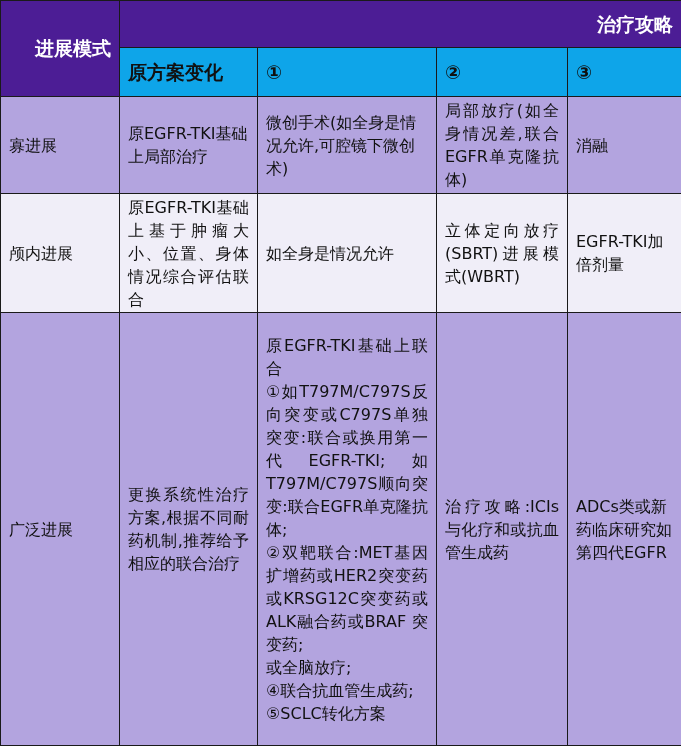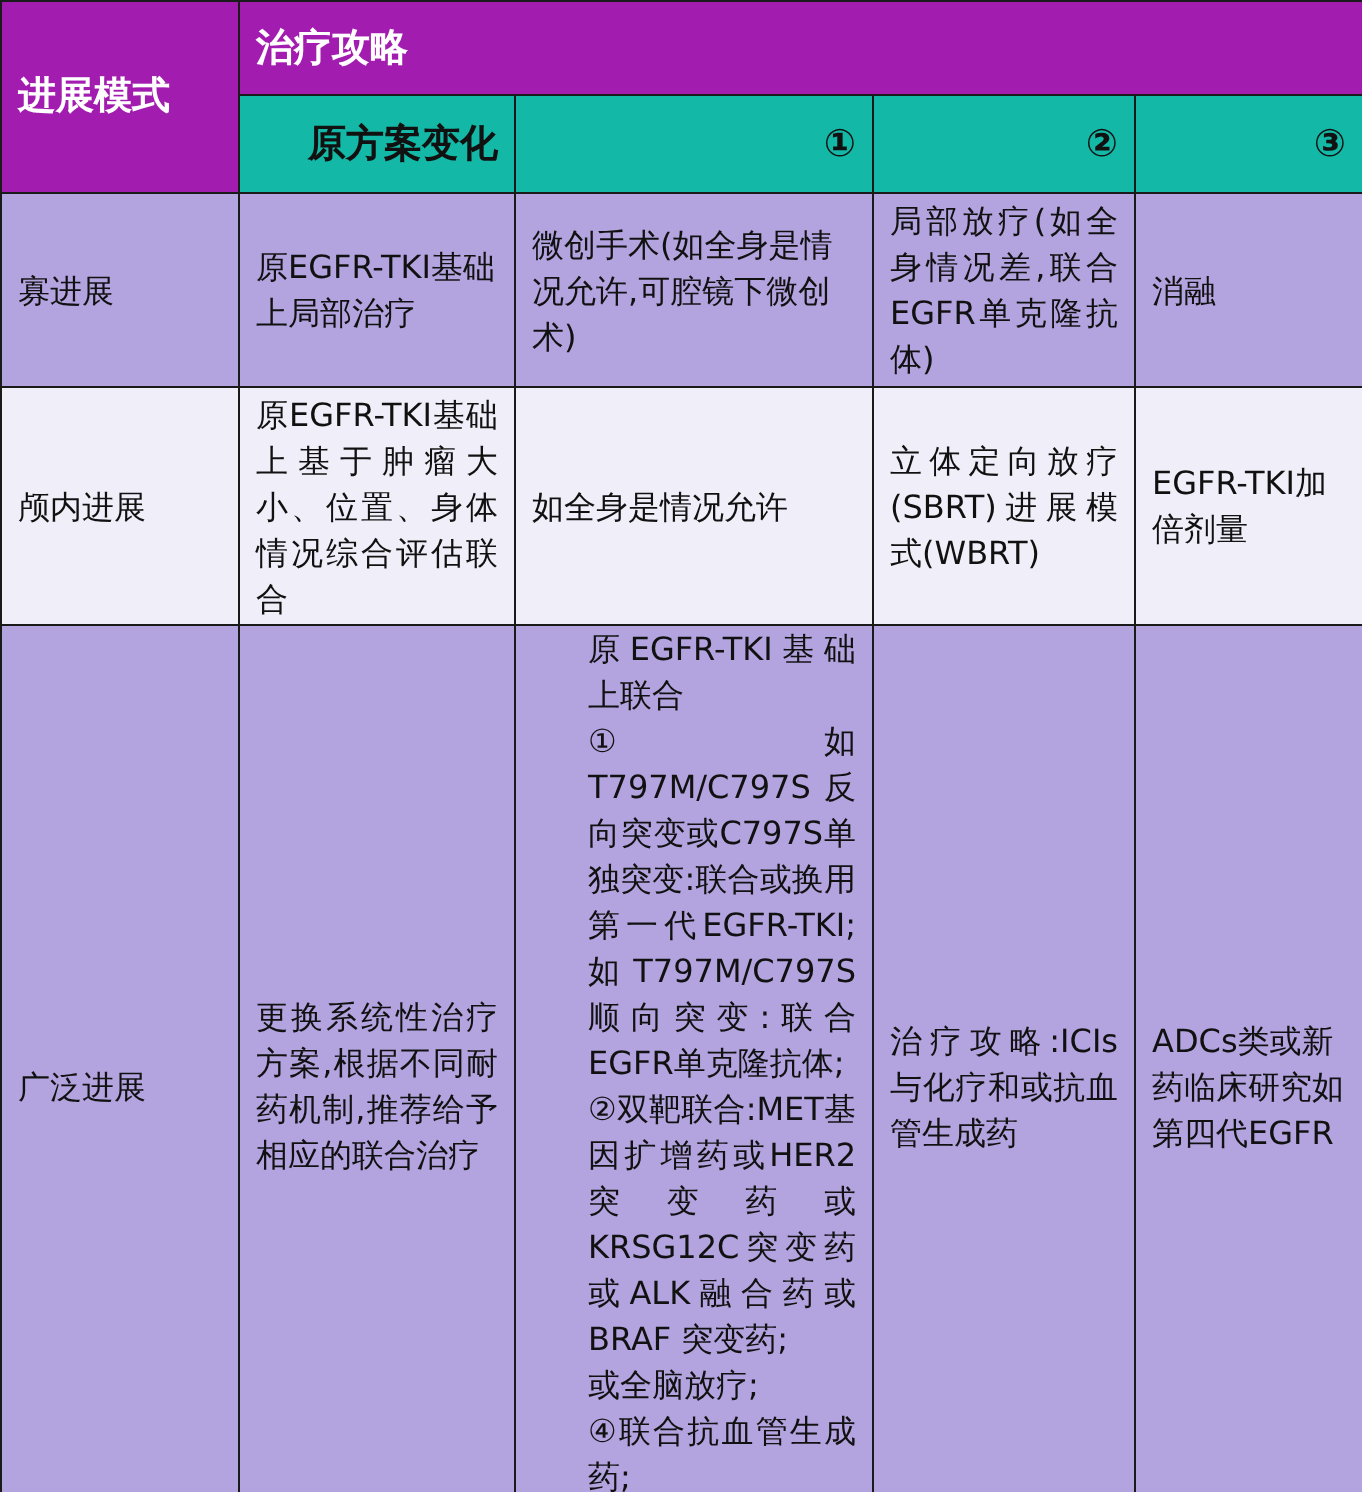--- a/index.html
+++ b/index.html
@@ -1,26 +1,26 @@
 <!DOCTYPE html>
 <html><head>
 <meta charset="utf-8">
 <style>
   html, body { margin:0; padding:0; background:#ffffff; }
   body { width:681px; height:746px; overflow:hidden; font-family:"DejaVu Sans", "Liberation Sans", sans-serif; }
   table { border-collapse:collapse; width:681px; height:746px; table-layout:fixed; }
   td, th { border:1px solid #1a1a1a; padding:0 8px; color:#111; font-size:16px; line-height:23px; vertical-align:middle; }
-  .h-purple { background:#a21caf; color:#ffffff; font-weight:bold; font-size:19px; text-align:left; }
-  .h-light { background:#14b8a6; font-weight:bold; font-size:19px; text-align:right; }
+  .h-purple { background:#4c1d95; color:#ffffff; font-weight:bold; font-size:19px; text-align:right; }
+  .h-light { background:#0ea5e9; font-weight:bold; font-size:19px; text-align:left; }
   .r-purple { background:#b3a4df; }
   .r-light { background:#f0eef8; }
   .center { text-align:left; }
   .left { text-align:left;margin-top:12px; }
   .justify { text-align:justify; text-align-last:left; }
-  .line { display:block;margin-left:28px; }
+  .line { display:block; }
 </style>
 </head>
 <body>
 
 <table>
   <colgroup>
     <col style="width:119px">
     <col style="width:138px">
     <col style="width:179px">
     <col style="width:131px">

